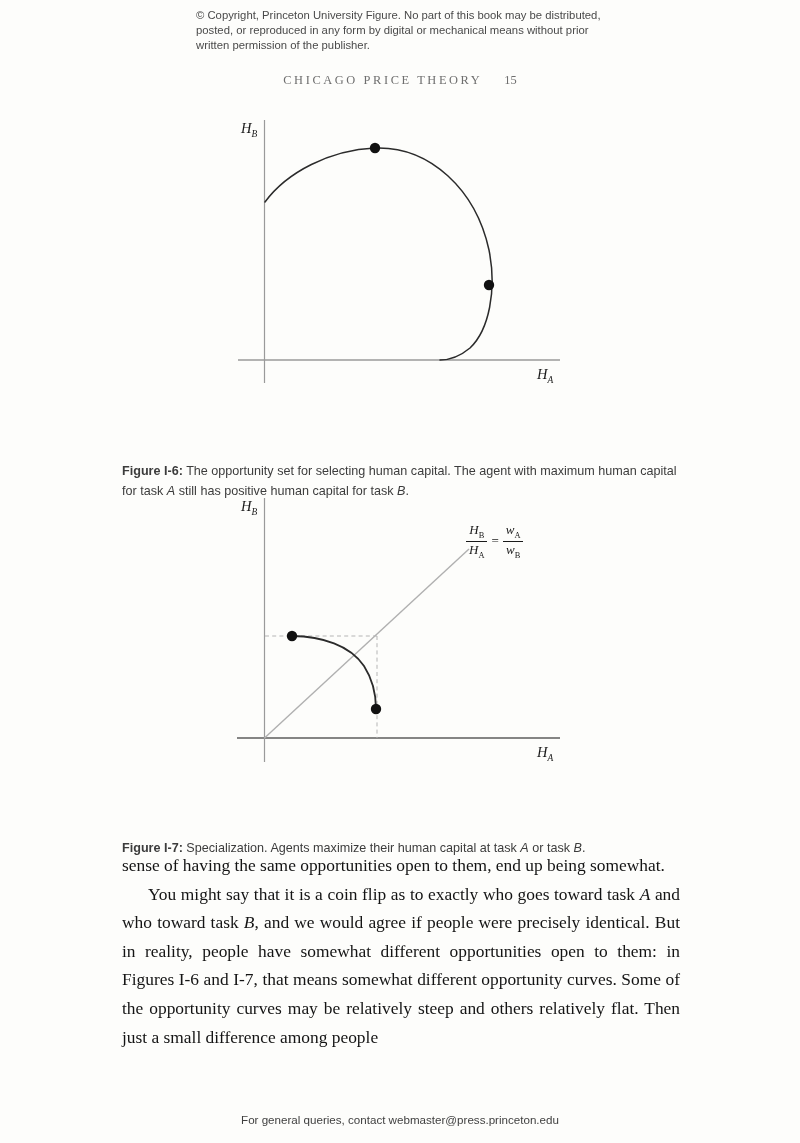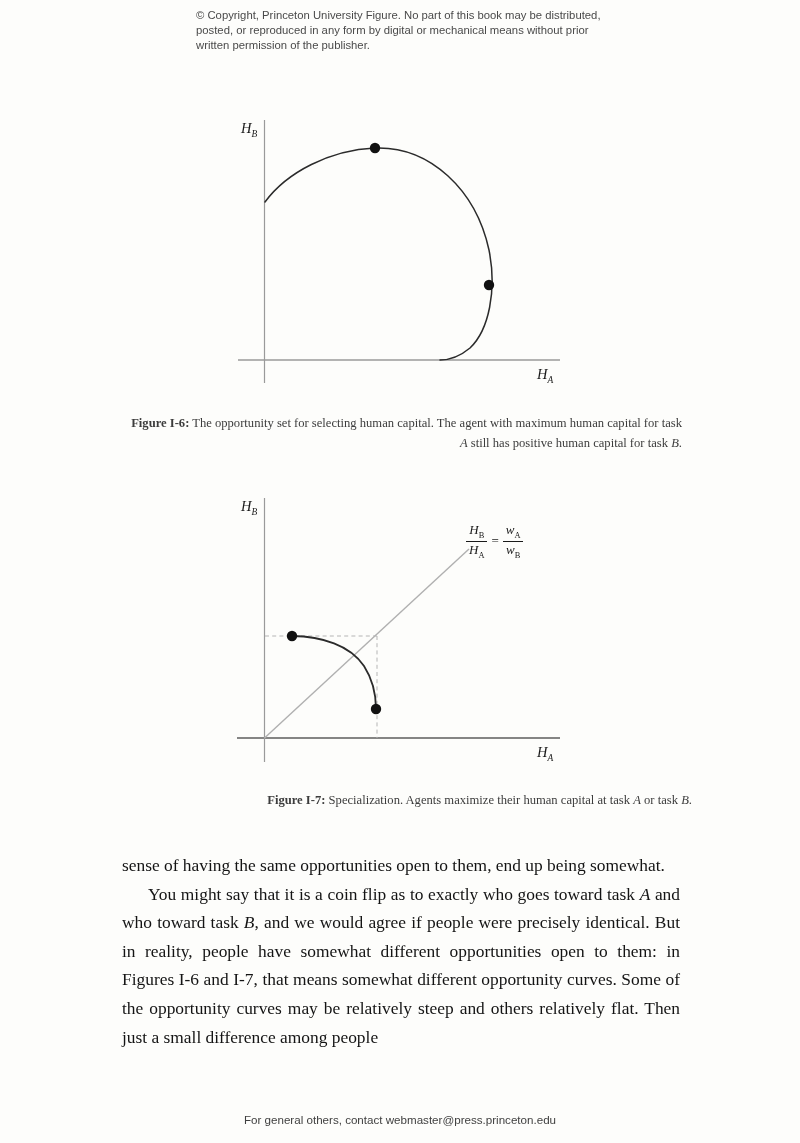--- a/index.html
+++ b/index.html
@@ -37,25 +37,26 @@
     font-size:12.4px;
     color:#6e6e6e;
   }
 
   
   .figure { position:absolute; }
   .figure svg { display:block; }
 
   .caption {
     position:absolute;
-    font-family:Liberation Serif, serif;
+    font-family:Liberation Sans, sans-serif;
     font-size:12.6px;
     line-height:20px;
     color:#3c3c3c;
-    text-align:right;
+    text-align:left;
+    margin-top:48px;
   }
   .caption b { font-weight:bold; }
   .caption i { font-style:italic; }
 
   
   .body {
     position:absolute; left:122px; top:851px; width:558px;
     font-family:"Liberation Serif", serif;
     font-size:17.4px;
     line-height:28.6px;
@@ -93,20 +94,23 @@
   .frac sub, .ital sub { font-size:8.4px; font-style:normal; }
   .eqsign { font-size:13px; }
 </style>
 </head>
 <body>
 
 <div class="page">
 
   <div class="copyright">© Copyright, Princeton University Figure. No part of this book may be distributed, posted, or reproduced in any form by digital or mechanical means without prior written permission of the publisher.</div>
 
+  <div class="runhead">
+    <span>CHICAGO PRICE THEORY</span><span class="pg">15</span>
+  </div>
 
   <div class="figure" style="left:0px; top:0px;">
     <svg width="800" height="420" viewBox="0 0 800 420">
 
       <line x1="238" y1="360" x2="560" y2="360" stroke="#9a9a9a" stroke-width="1.4"></line>
       <line x1="264.5" y1="120" x2="264.5" y2="383" stroke="#9a9a9a" stroke-width="1.2"></line>
 
       <path d="M265,202 C287,172 330,150 375,148 C430,146 476,190 489,250 C497,290 489,330 470,348 C458,358 448,360 440,360" fill="none" stroke="#2b2b2b" stroke-width="1.5" stroke-linecap="round"></path>
 
       <circle cx="375" cy="148" r="5.2" fill="#111111"></circle>
@@ -156,15 +160,15 @@
 
   <div class="caption" style="left:122px; top:790px; width:570px;">
     <b>Figure I-7:</b><span> Specialization. Agents maximize their human capital at task <i>A</i> or task <i>B</i>.</span>
   </div>
 
   <div class="body">
     <p>sense of having the same opportunities open to them, end up being somewhat.</p>
     <p class="indent">You might say that it is a coin flip as to exactly who goes toward task <i>A</i> and who toward task <i>B</i>, and we would agree if people were precisely identical. But in reality, people have somewhat different opportunities open to them: in Figures I-6 and I-7, that means somewhat different opportunity curves. Some of the opportunity curves may be relatively steep and others relatively flat. Then just a small difference among people</p>
   </div>
 
-  <div class="footer">For general others, contact webmaster@press.princeton.edu</div>
+  <div class="footer">For general queries, contact webmaster@press.princeton.edu</div>
 
 </div>
 
 </body></html>

